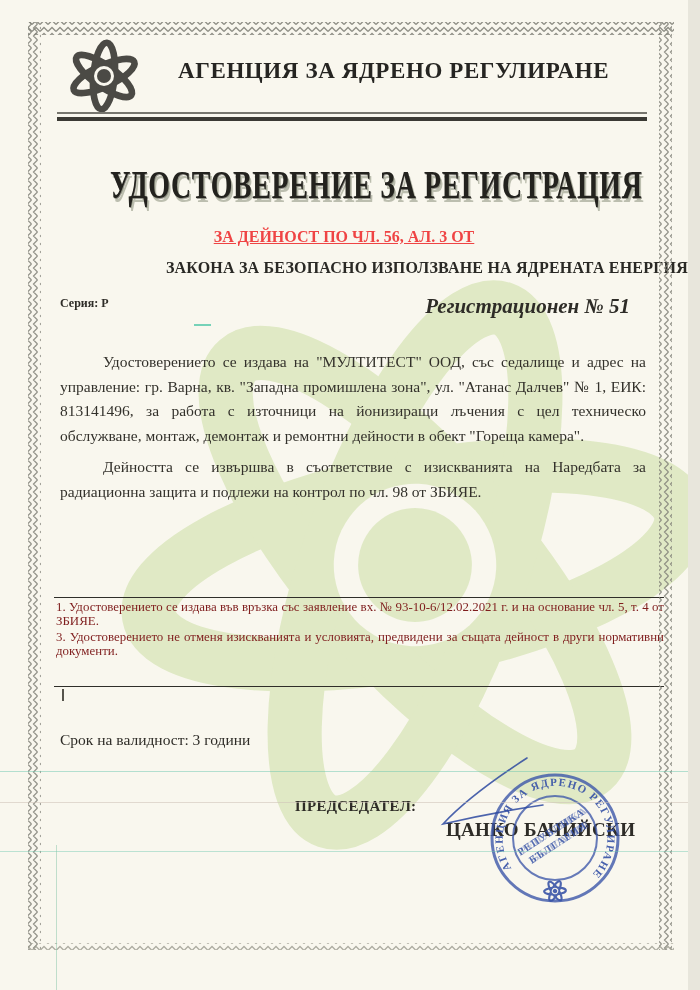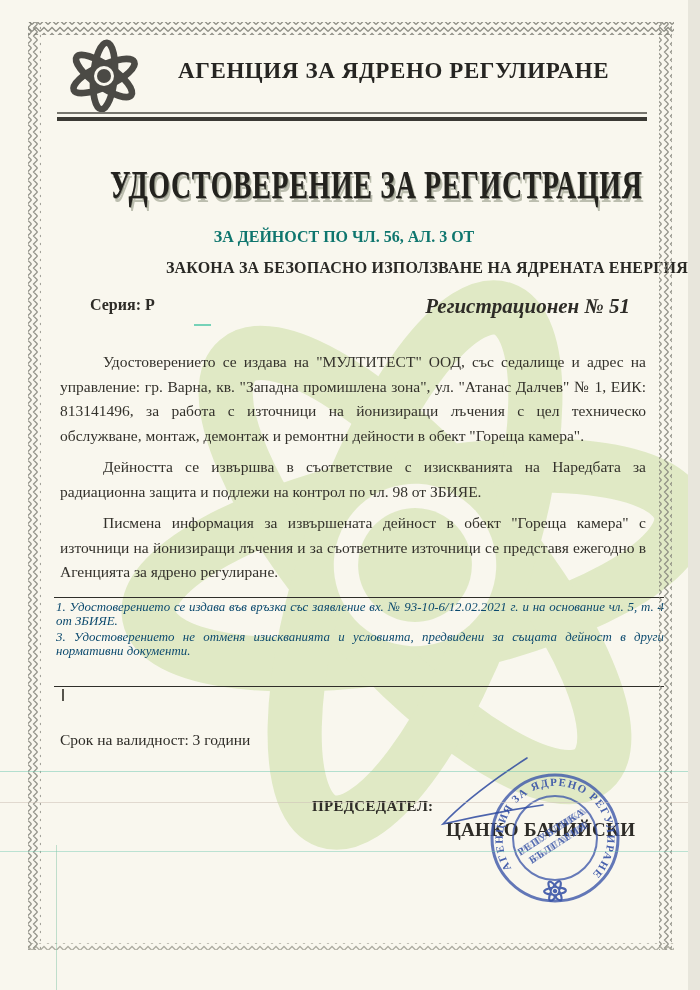--- a/index.html
+++ b/index.html
@@ -14,37 +14,37 @@
   .logo{position:absolute;left:58px;top:36px;width:92px;height:80px;color:#4b4a45;}
   .agency-name{position:absolute;left:178px;top:58px;width:470px;
                font-weight:bold;font-size:23px;letter-spacing:.6px;color:#262522;}
   .header-rule{position:absolute;left:57px;top:112px;width:590px;height:3px;
                border-top:2px solid #77766e;border-bottom:4px solid #3b3a34;}
   .cert-title{position:absolute;left:0;right:0;top:160px;text-align:center;
               font-weight:bold;font-size:41px;color:#23221e;transform:scaleX(.68);
               transform-origin:50% 50%;letter-spacing:1px;white-space:nowrap;
               text-shadow:3px 3.5px 0 rgba(128,133,112,.5),1px 1px 0 rgba(55,55,48,.5);}
   .subtitle1{position:absolute;left:0;right:0;top:228px;text-align:center;
-             font-weight:bold;font-size:16px;color:#0f766e;}
+             font-weight:bold;font-size:16px;color:#ef4444;text-decoration:underline;}
   .subtitle2{position:absolute;left:0;right:0;top:259px;text-align:right;
              font-weight:bold;font-size:16px;letter-spacing:.2px;color:#2a2925;}
-  .series{position:absolute;left:60px;top:296px;font-weight:bold;font-size:16px;margin-left:30px;}
+  .series{position:absolute;left:60px;top:296px;font-weight:bold;font-size:12px;}
   .regnum{position:absolute;right:58px;top:294px;font-weight:bold;font-size:21px;font-style:italic;}
   .body-text{position:absolute;left:60px;width:586px;top:350px;font-size:15.5px;
              line-height:24.5px;text-align:justify;color:#33312b;}
   .para{margin:0 0 7px 0;text-indent:43px;}
   .fn-sep{position:absolute;left:54px;width:610px;height:0;border-top:1.6px solid #2f2e29;}
   .fn-sep.top{top:597px;}
   .fn-sep.bottom{top:686px;}
-  .footnotes{position:absolute;left:56px;width:608px;top:600px;font-style:italic;
-             font-size:12.9px;line-height:14.3px;text-align:justify;color:#0c4a6e;}
+  .footnotes{position:absolute;left:56px;width:608px;top:600px;
+             font-size:12.9px;line-height:14.3px;text-align:justify;color:#7f1d1d;}
   .fn{margin:0 0 1px 0;}
   .issued{position:absolute;left:60px;top:702px;font-size:15.5px;}
   .validity{position:absolute;left:60px;top:731px;font-size:15.5px;}
-  .chairman-label{position:absolute;left:312px;top:798px;font-weight:bold;font-size:15px;letter-spacing:.3px;}
+  .chairman-label{position:absolute;left:295px;top:798px;font-weight:bold;font-size:15px;letter-spacing:.3px;}
   .chairman-name{position:absolute;left:446px;top:819px;font-weight:bold;font-size:19px;letter-spacing:.3px;z-index:2;}
   .stamp-svg{position:absolute;left:430px;top:740px;width:250px;height:190px;z-index:4;}
   
   .scanline{position:absolute;left:0;width:700px;height:1px;z-index:5;pointer-events:none;}
   .sl-1{top:771px;background:rgba(110,200,176,.5);}
   .sl-2{top:802px;background:rgba(205,193,182,.55);}
   .sl-3{top:851px;background:rgba(110,200,176,.45);}
   .scan-vline{position:absolute;left:56px;top:845px;width:1px;height:145px;
               background:rgba(135,198,168,.5);z-index:5;}
   .teal-dash{position:absolute;left:194px;top:324px;width:17px;height:2px;
@@ -102,21 +102,20 @@
     <div class="cert-title">УДОСТОВЕРЕНИЕ ЗА РЕГИСТРАЦИЯ</div>
     <div class="subtitle1">ЗА ДЕЙНОСТ ПО ЧЛ. 56, АЛ. 3 ОТ</div>
     <div class="subtitle2">ЗАКОНА ЗА БЕЗОПАСНО ИЗПОЛЗВАНЕ НА ЯДРЕНАТА ЕНЕРГИЯ</div>
 
     <div class="series">Серия: Р</div>
     <div class="regnum">Регистрационен № 51</div>
 
     <div class="body-text">
       <p class="para">Удостоверението се издава на "МУЛТИТЕСТ" ООД, със седалище и адрес на управление: гр. Варна, кв. "Западна промишлена зона", ул. "Атанас Далчев" № 1, ЕИК: 813141496, за работа с източници на йонизиращи лъчения с цел техническо обслужване, монтаж, демонтаж и ремонтни дейности в обект "Гореща камера".</p>
       <p class="para">Дейността се извършва в съответствие с изискванията на Наредбата за радиационна защита и подлежи на контрол по чл. 98 от ЗБИЯЕ.</p>
-      <p class="para">Писмена информация за извършената дейност в обект "Гореща камера" с източници на йонизиращи лъчения и за съответните източници се представя ежегодно в Агенцията за ядрено регулиране.</p>
     </div>
 
     <div class="fn-sep top"></div>
     <div class="footnotes">
       <div class="fn">1. Удостоверението се издава във връзка със заявление вх. № 93-10-6/12.02.2021 г. и на основание чл. 5, т. 4 от ЗБИЯЕ.</div>
       <div class="fn">3. Удостоверението не отменя изискванията и условията, предвидени за същата дейност в други нормативни документи.</div>
     </div>
     <div class="fn-sep bottom"></div>
     <div class="fn-tick"></div>
 

